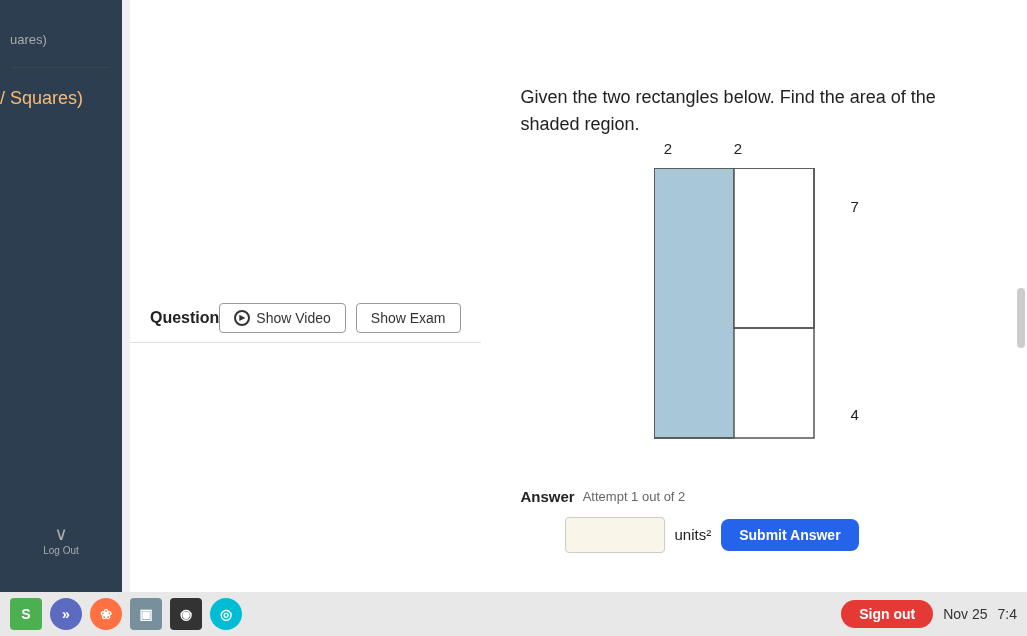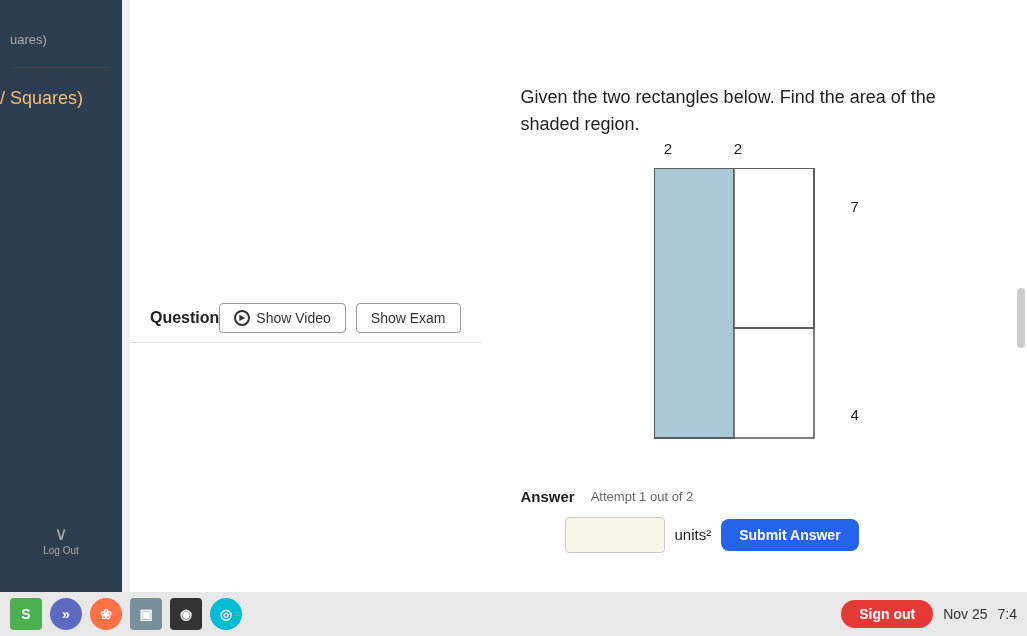--- a/index.html
+++ b/index.html
@@ -177,21 +177,21 @@
       bottom: 25px;
       right: 5px;
       font-size: 15px;
       color: #222;
     }
 
     
     .answer-section {
       display: flex;
       align-items: center;
-      gap: 8px;
+      gap: 0;
       margin-top: 10px;
     }
     .answer-label {
       font-weight: bold;
       font-size: 15px;
       color: #222;
     }
     .attempt-text {
       font-size: 13px;
       color: #666;

